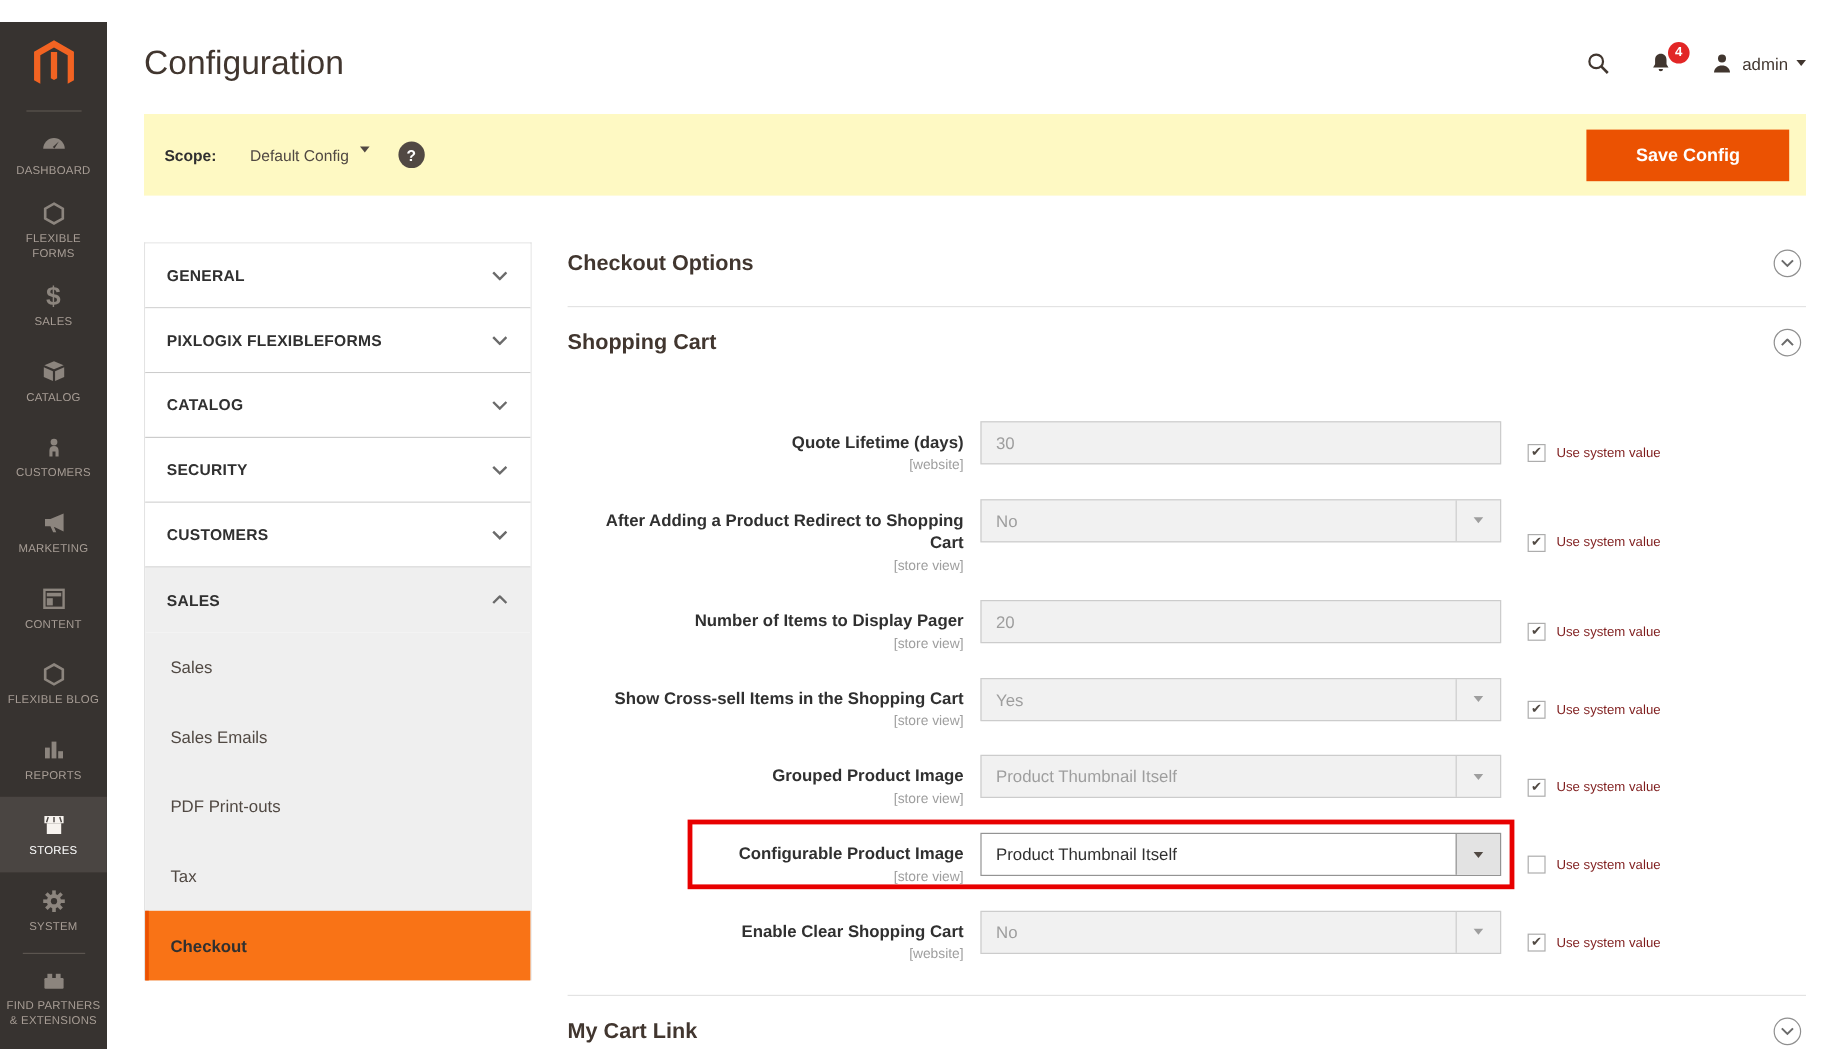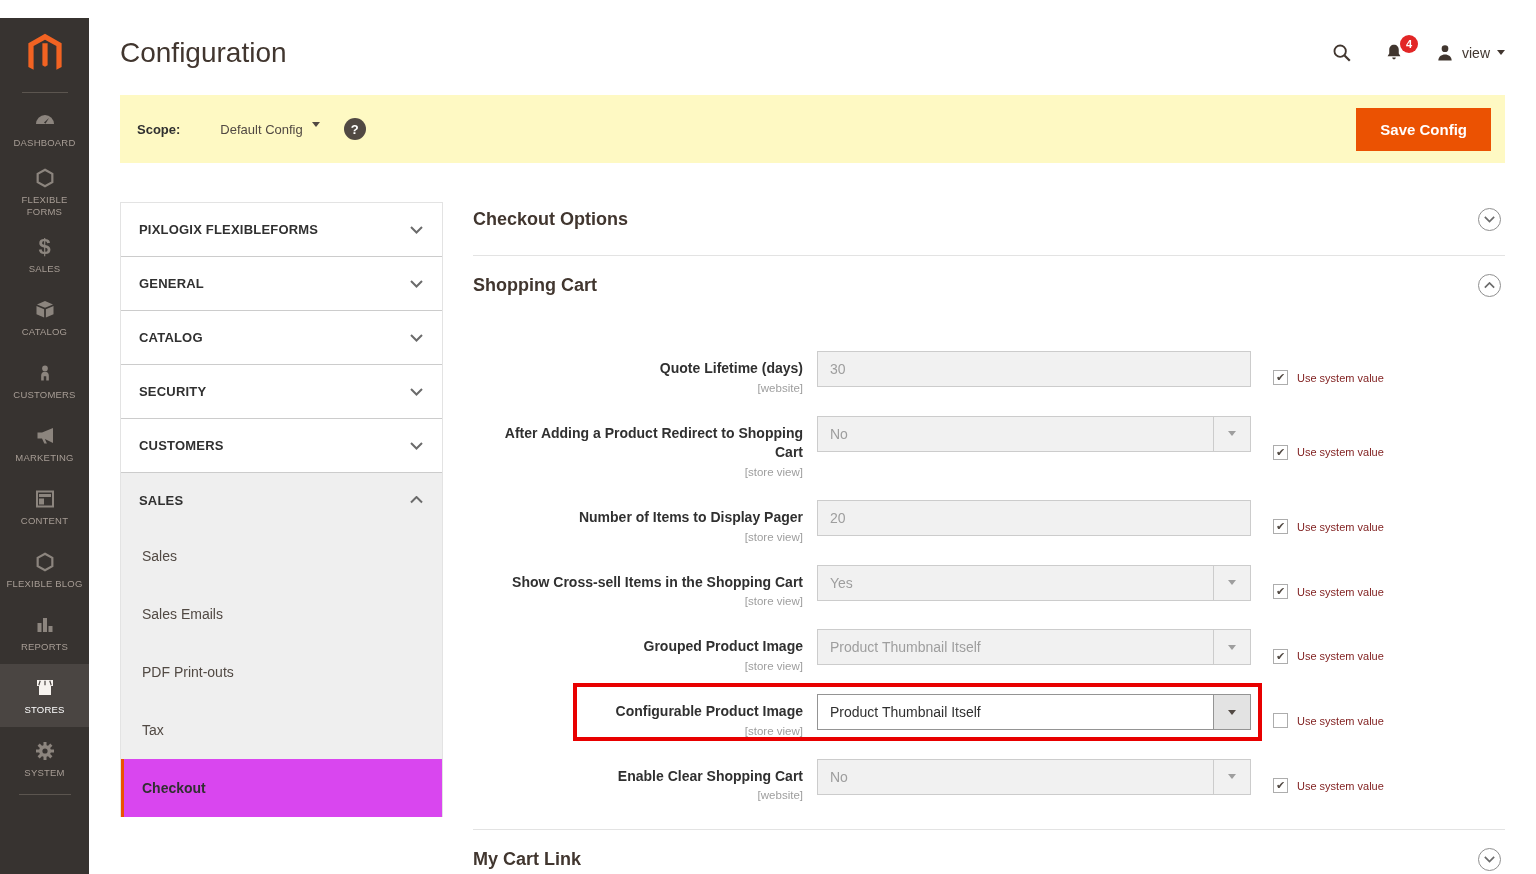--- a/index.html
+++ b/index.html
@@ -32,44 +32,44 @@
     justify-content:center; padding:0 3px; }
   .admin-wrap { display:flex; align-items:center; gap:7px; cursor:pointer; }
   .admin-label { font-size:14px; color:#41362f; }
   .caret-down { width:0; height:0; border-left:4px solid transparent; border-right:4px solid transparent;
     border-top:5px solid #41362f; }
 
   
   .scope-bar { margin:0 31px; height:68px; background:#fef9c3; display:flex; align-items:center;
     padding:0 14px 0 17px; }
   .scope-label { font-size:13px; font-weight:bold; color:#303030; }
-  .scope-switcher { display:flex; align-items:flex-start; gap:9px; margin-left:40px; cursor:pointer; }
+  .scope-switcher { display:flex; align-items:flex-start; gap:9px; margin-left:28px; cursor:pointer; }
   .scope-value { font-size:13px; color:#514943; }
   .scope-caret { width:0; height:0; border-left:4px solid transparent; border-right:4px solid transparent;
     border-top:5px solid #514943; }
   .help-icon { width:22px; height:22px; border-radius:50%; background:#514943; color:#fff; font-size:13px;
     font-weight:bold; display:flex; align-items:center; justify-content:center; margin-left:24px; cursor:pointer; }
   .scope-spacer { flex:1; }
   .save-btn { background:#eb5202; color:#fff; border:none; font-family:inherit; font-size:15px;
-    font-weight:bold; padding:13px 24px; cursor:pointer; }
+    font-weight:bold; padding:13px 41px; cursor:pointer; }
 
   
   .content { display:flex; align-items:flex-start; margin:39px 31px 0; }
 
   
   .config-nav { width:323px; border:1px solid #e3e3e3; border-bottom:none; background:#fff; }
   .nav-section { height:54px; display:flex; align-items:center; justify-content:space-between;
     padding:0 19px 0 18px; border-bottom:1px solid #ccc; cursor:pointer; background:#fff; }
   .nav-section .ns-label { font-size:13px; font-weight:bold; color:#303030; letter-spacing:.2px; }
   .nav-section.expanded { background:#efefef; border-bottom:none; }
   .chev { stroke:#6b6b6b; stroke-width:2; fill:none; }
   .nav-sub { background:#efefef; }
   .nav-item { height:58px; display:flex; align-items:center; padding-left:18px; font-size:14px;
     color:#514943; border-left:3px solid transparent; cursor:pointer; }
-  .nav-item.active { background:#d946ef; border-left-color:#eb5202; color:#303030; font-weight:600; }
+  .nav-item.active { background:#f97316; border-left-color:#eb5202; color:#303030; font-weight:600; }
 
   
   .form-area { flex:1; margin-left:30px; }
   .group-header { display:flex; align-items:center; justify-content:space-between; padding:18px 4px 24px 0; }
   .group-header.first { padding-top:6px; }
   .group-title { font-size:18px; font-weight:600; color:#41362f; }
   .chev-circle { width:23px; height:23px; border:1px solid #8f8f8f; border-radius:50%; display:flex;
     align-items:center; justify-content:center; cursor:pointer; }
   .divider { border-top:1px solid #e3e3e3; }
 
@@ -206,20 +206,30 @@
             <rect x="10.5" y="3" width="3" height="18" transform="rotate(45 12 12)"></rect>
             <rect x="10.5" y="3" width="3" height="18" transform="rotate(-45 12 12)"></rect>
             <circle cx="12" cy="12" r="6"></circle>
           </g>
           <circle cx="12" cy="12" r="2.6" fill="#373330"></circle>
         </svg>
     </span>
     <span class="mi-label">SYSTEM</span>
   </div>
   <div class="menu-divider"></div>
+  <div class="menu-item">
+    <span class="mi-icon">
+      <svg width="24" height="24" viewBox="0 0 24 24">
+          <rect x="4" y="10" width="16" height="9" rx="1" fill="currentColor"></rect>
+          <rect x="6.5" y="6.5" width="4" height="4" fill="currentColor"></rect>
+          <rect x="13.5" y="6.5" width="4" height="4" fill="currentColor"></rect>
+        </svg>
+    </span>
+    <span class="mi-label">FIND PARTNERS &amp; EXTENSIONS</span>
+  </div>
 </nav>
 
 <div class="main">
 
   <div class="page-header">
     <h1 class="page-title">Configuration</h1>
     <div class="header-icons">
       <span class="hicon">
         <svg width="22" height="22" viewBox="0 0 24 24">
             <circle cx="10" cy="10" r="6.2" fill="none" stroke="currentColor" stroke-width="2"></circle>
@@ -231,48 +241,48 @@
             <path d="M12 3c-3.1 0-5.2 2.3-5.2 5.4v4.2L5 15.5h14l-1.8-2.9V8.4C17.2 5.3 15.1 3 12 3z" fill="currentColor"></path>
             <path d="M10 17a2 2 0 0 0 4 0z" fill="currentColor"></path>
           </svg>
         <span class="badge">4</span>
       </span>
       <span class="admin-wrap">
         <svg width="20" height="20" viewBox="0 0 24 24" style="color:#41362f;">
             <circle cx="12" cy="6.8" r="4" fill="currentColor"></circle>
             <path d="M4 21c0-4.6 3.6-7.2 8-7.2s8 2.6 8 7.2z" fill="currentColor"></path>
           </svg>
-        <span class="admin-label">view</span>
+        <span class="admin-label">admin</span>
         <span class="caret-down"></span>
       </span>
     </div>
   </div>
 
   <div class="scope-bar">
     <span class="scope-label">Scope:</span>
     <span class="scope-switcher">
       <span class="scope-value">Default Config</span>
       <span class="scope-caret"></span>
     </span>
     <span class="help-icon">?</span>
     <span class="scope-spacer"></span>
     <button class="save-btn">Save Config</button>
   </div>
 
   <div class="content">
 
     <div class="config-nav">
       <div class="nav-section">
+        <span class="ns-label">GENERAL</span>
+        <svg width="13" height="8" viewBox="0 0 13 8">
+            <polyline class="chev" points="1,1 6.5,6.5 12,1"></polyline>
+          </svg>
+      </div>
+      <div class="nav-section">
         <span class="ns-label">PIXLOGIX FLEXIBLEFORMS</span>
-        <svg width="13" height="8" viewBox="0 0 13 8">
-            <polyline class="chev" points="1,1 6.5,6.5 12,1"></polyline>
-          </svg>
-      </div>
-      <div class="nav-section">
-        <span class="ns-label">GENERAL</span>
         <svg width="13" height="8" viewBox="0 0 13 8">
             <polyline class="chev" points="1,1 6.5,6.5 12,1"></polyline>
           </svg>
       </div>
       <div class="nav-section">
         <span class="ns-label">CATALOG</span>
         <svg width="13" height="8" viewBox="0 0 13 8">
             <polyline class="chev" points="1,1 6.5,6.5 12,1"></polyline>
           </svg>
       </div>

